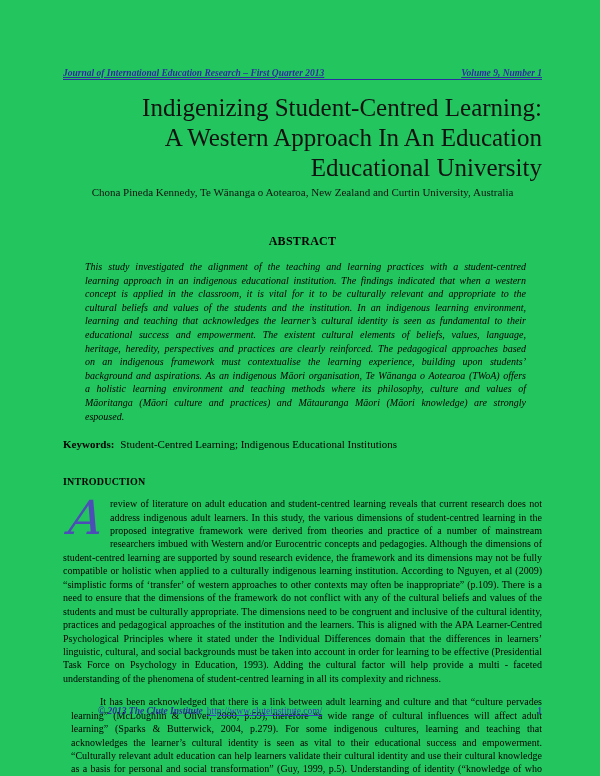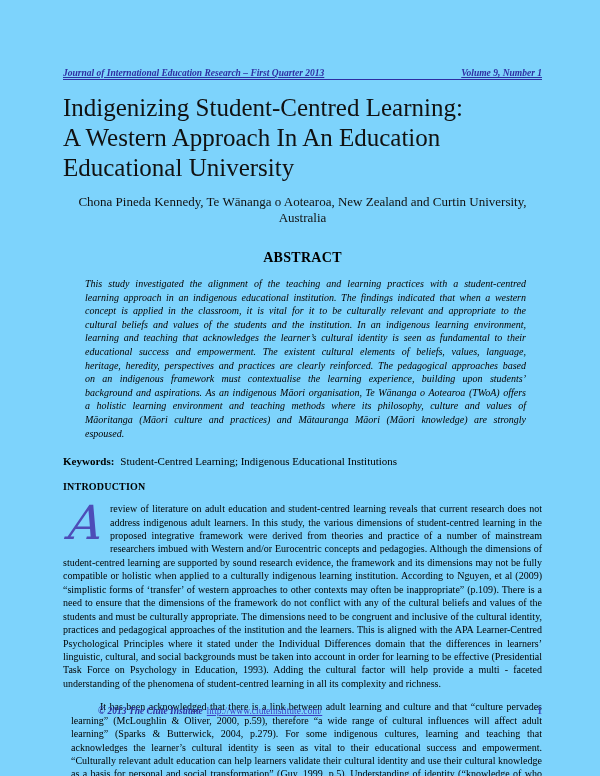--- a/index.html
+++ b/index.html
@@ -1,19 +1,19 @@
 <!DOCTYPE html>
 <html><head>
 <meta charset="utf-8">
 <style>
   html,body{margin:0;padding:0;background:#ffffff;}
   .page{
     position:relative;
     width:600px;height:776px;
-    background:#7dd3fc;
+    background:#22c55e;
     font-family:"Liberation Serif", serif;
     color:#000;
     overflow:hidden;
     box-sizing:border-box;
     padding-left:34px;
   }
   .content{
     position:absolute;
     left:63px; right:58px; top:68px;
   }
@@ -24,53 +24,53 @@
     font-size:9.5px;
     font-weight:bold;
     font-style:italic;
     color:#2e2ea2;
     border-bottom:1.6px solid #2e2ea2;
     padding-bottom:1px;
   }
   .running-head .jtitle, .running-head .vol{ text-decoration:underline; }
   .paper-title{
     margin-top:13px;
-    text-align:left;
+    text-align:right;
     font-size:25px;
     line-height:1.2;
     color:#111;
   }
   .author-line{
-    margin-top:11px;
+    margin-top:3px;
     text-align:center;
-    font-size:13px;
+    font-size:11px;
     color:#111;
   }
   .abstract-heading{
-    margin-top:24px;
+    margin-top:36px;
     text-align:center;
-    font-size:14px;
+    font-size:12px;
     font-weight:bold;
     letter-spacing:.3px;
   }
   .abstract-body{
     margin:11px 16px 0 22px;
     font-size:10px;
     font-style:italic;
     line-height:1.36;
     text-align:justify;
     word-spacing:1px;
   }
   .keywords-line{
     margin-top:15px;
     font-size:11px;
   }
   .keywords-line .kw-label{ font-weight:bold; margin-right:6px; }
   .section-heading{
-    margin-top:14px;
+    margin-top:26px;
     font-size:10px;
     font-weight:bold;
     letter-spacing:.2px;
   }
   .body-para{
     margin-top:10px;
     font-size:10px;
     line-height:1.345;
     text-align:justify;
   }

